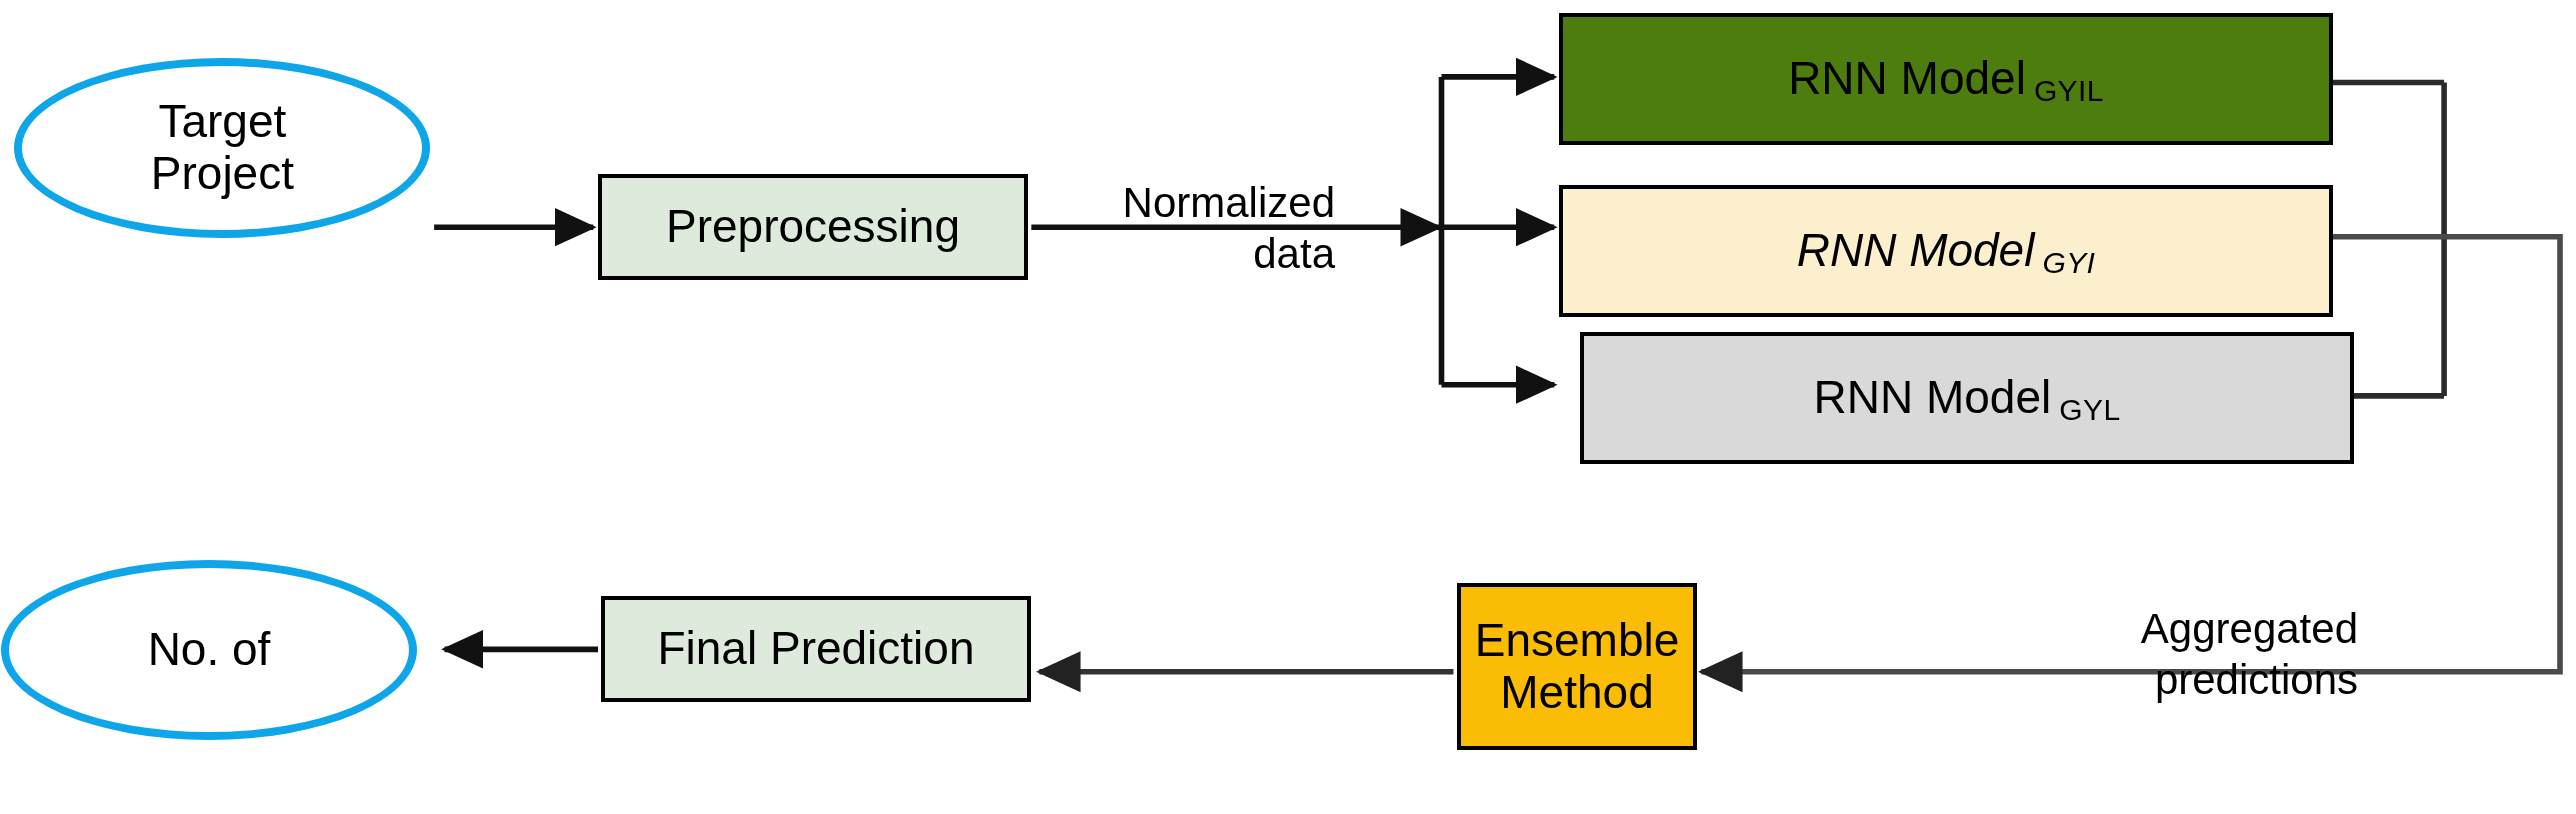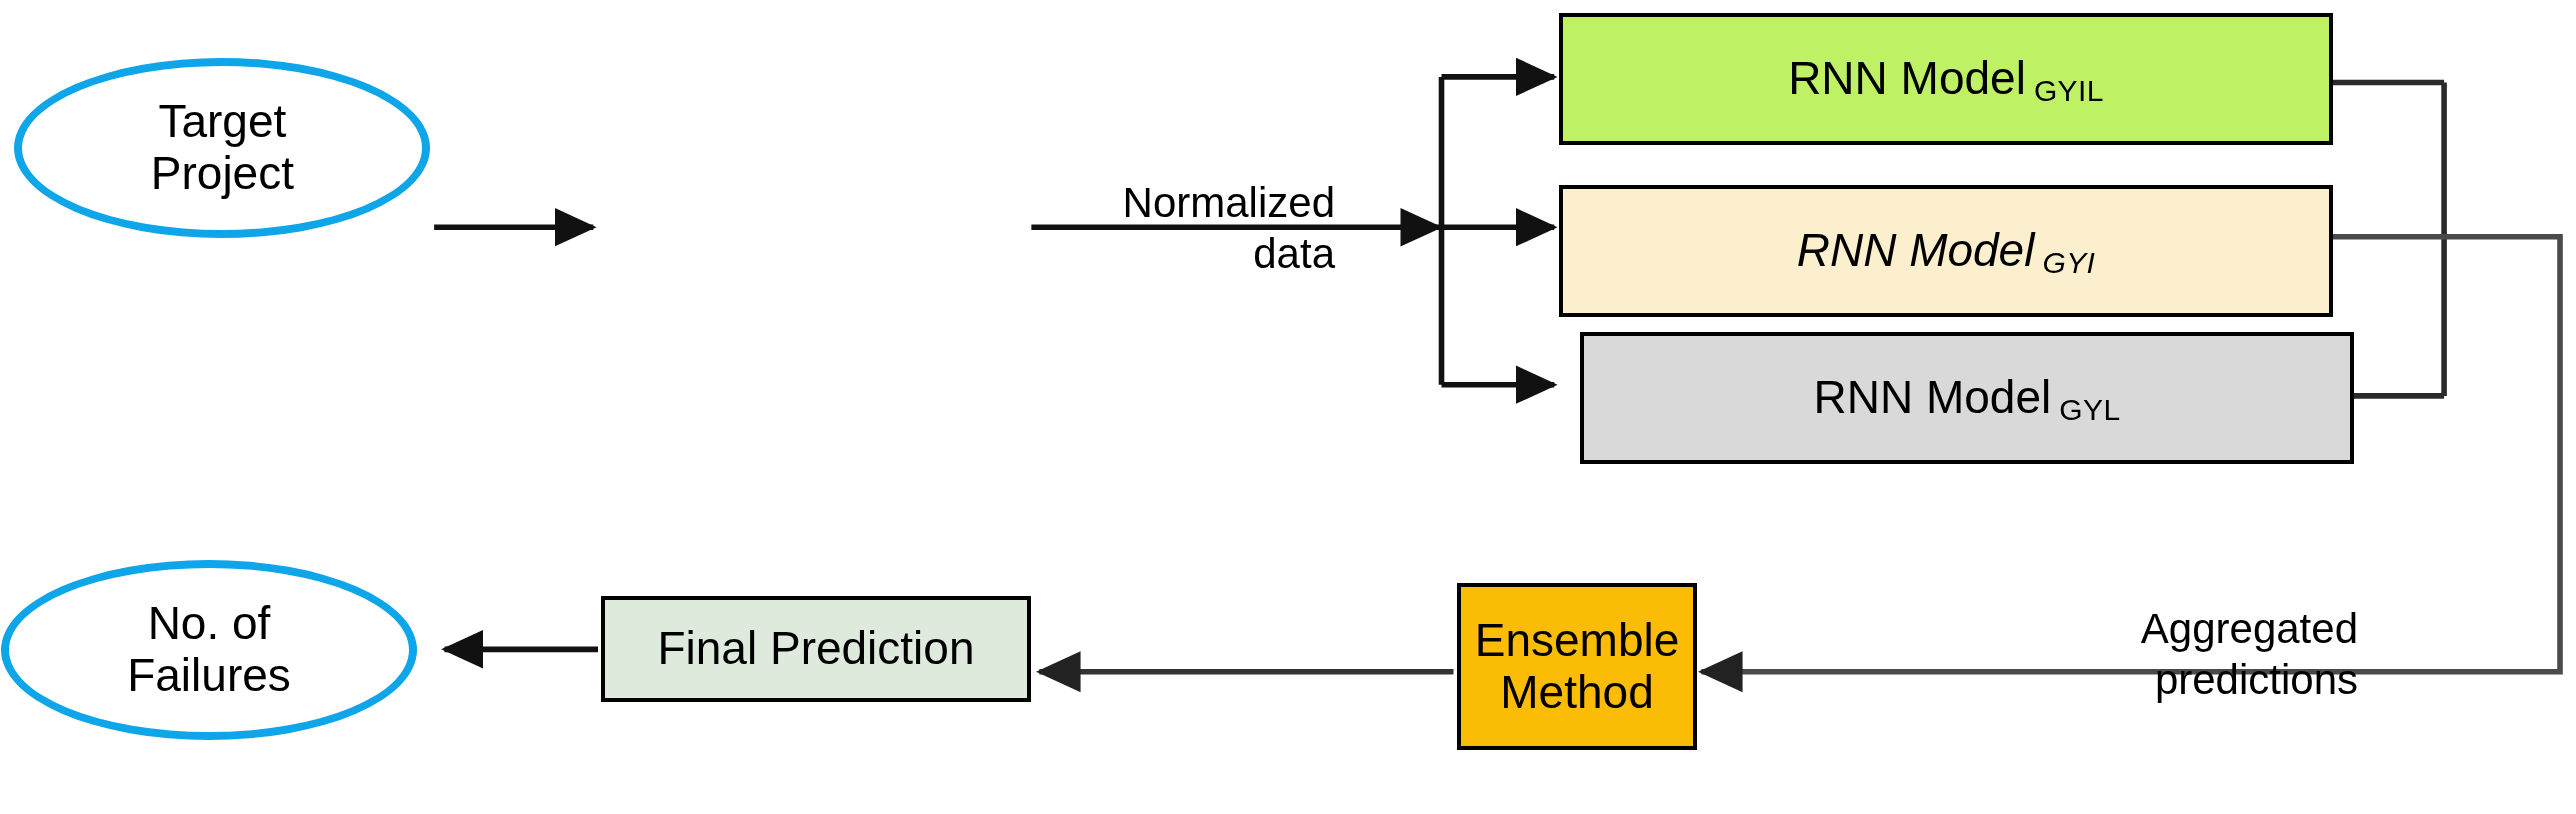--- a/index.html
+++ b/index.html
@@ -40,21 +40,21 @@
     border: 8px solid #0ea5e9;
     border-radius: 50%;
     background: #ffffff;
     font-size: 46px;
   }
   .box-node {
     border: 4.8px solid #000000;
     font-size: 46px;
   }
   .box-green   { background: #DEEBDC; }
-  .box-blue    { background: #bef264; text-align: center; }
+  .box-blue    { background: #4d7c0f; text-align: center; }
   .box-cream   { background: #FCEFCD; }
   .box-gray    { background: #D9D9D9; margin-left: 21px; }
   .box-orange  { background: #FBBC05; }
 
   .node-label { display: block; }
   .node-label .line { display: block; white-space: nowrap; }
 
   .sub {
     font-size: 30px;
     vertical-align: baseline;
@@ -127,20 +127,23 @@
     <line x1="748" y1="812" x2="556" y2="812" stroke="#111111" stroke-width="7" marker-end="url(#arrowBlack)"></line>
   </svg>
 
   <div class="node ellipse-node" id="node-target-project">
     <span class="node-label">
       <span class="line">Target</span>
       <span class="line">Project</span>
     </span>
   </div>
 
+  <div class="node box-node box-green" id="node-preprocessing">
+    <span class="node-label">Preprocessing</span>
+  </div>
 
   <div class="node box-node box-blue" id="node-rnn-gyil">
     <span class="node-label">
       <span>RNN Model</span><span class="sub">GYIL</span>
     </span>
   </div>
 
   <div class="node box-node box-cream" id="node-rnn-gyi">
     <span class="node-label">
       <span>RNN Model</span><span class="sub">GYI</span>
@@ -149,21 +152,20 @@
 
   <div class="node box-node box-gray" id="node-rnn-gyl">
     <span class="node-label">
       <span>RNN Model</span><span class="sub">GYL</span>
     </span>
   </div>
 
   <div class="node ellipse-node" id="node-no-of-failures">
     <span class="node-label">
       <span class="line">No. of</span>
-      <span class="line">Failures</span>
     </span>
   </div>
 
   <div class="node box-node box-green" id="node-final-prediction">
     <span class="node-label">Final Prediction</span>
   </div>
 
   <div class="node box-node box-orange" id="node-ensemble-method">
     <span class="node-label">
       <span class="line">Ensemble</span>

